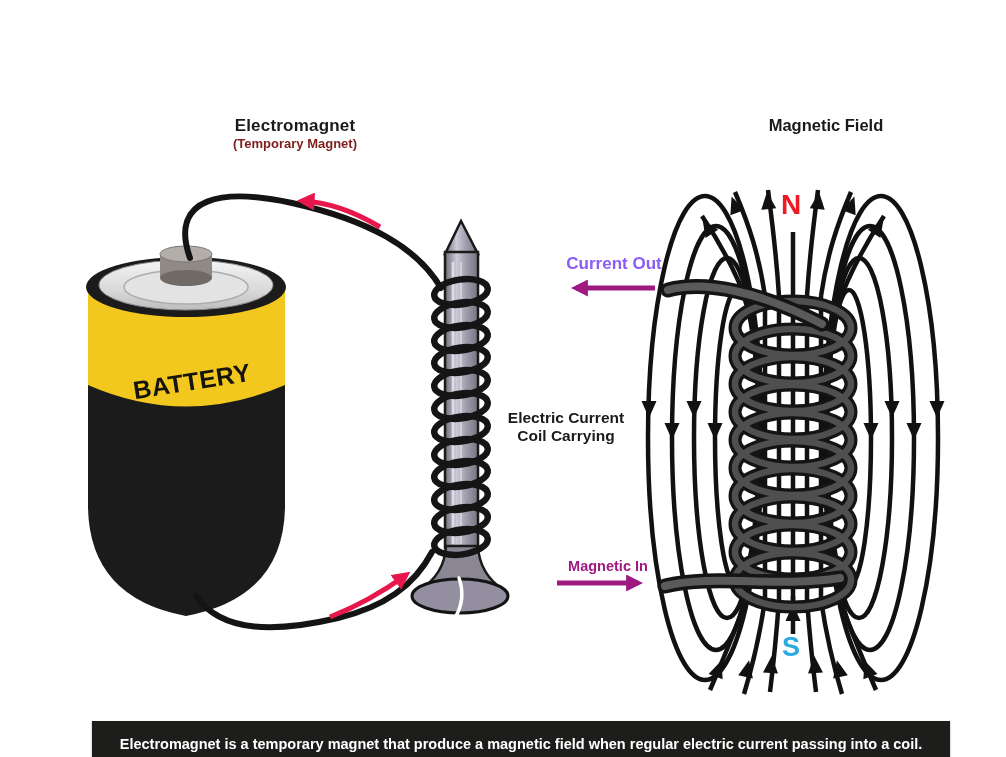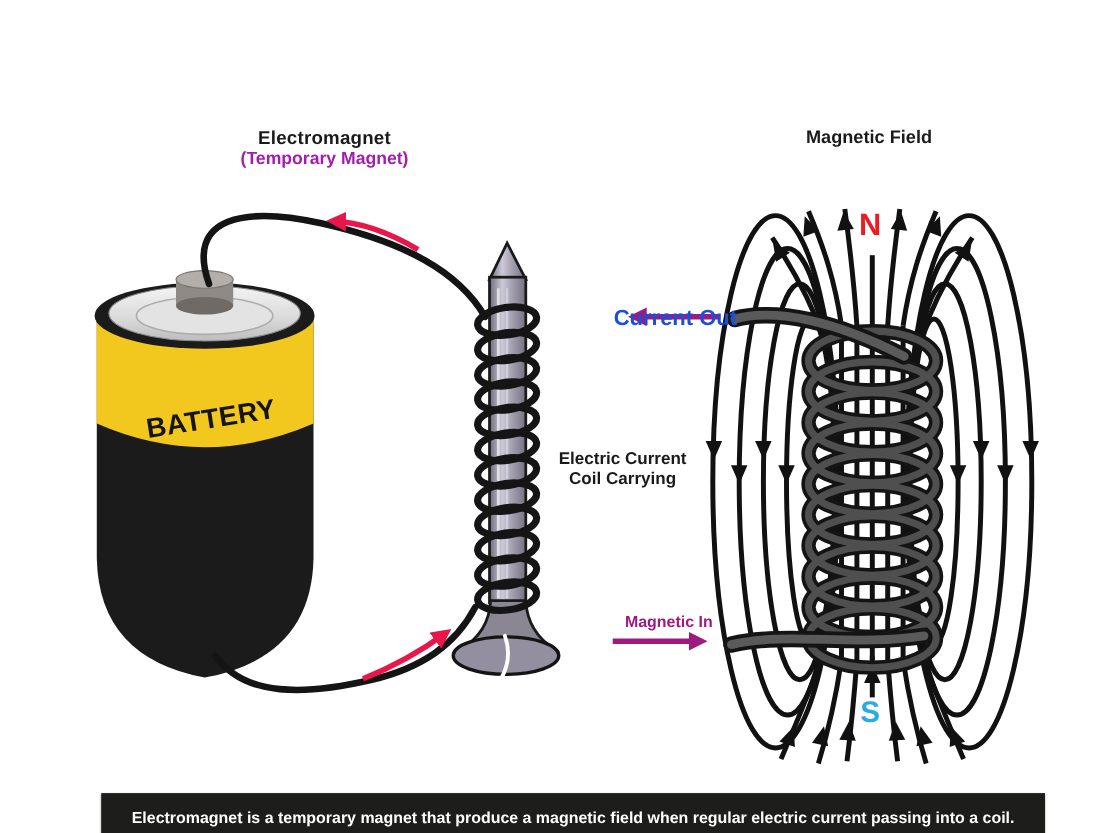--- a/index.html
+++ b/index.html
@@ -4,25 +4,25 @@
 <style>
   html,body{margin:0;padding:0;background:#ffffff;}
   .canvas{
     position:relative;width:1006px;height:757px;background:#ffffff;overflow:hidden;
     font-family:"Liberation Sans",sans-serif;
     margin-top:40px;
   }
   .svg-layer{position:absolute;left:0;top:0;width:1006px;height:757px;}
   .label{position:absolute;font-weight:bold;color:#1a1a1a;text-align:center;white-space:nowrap;}
   .title-left{left:175px;top:76px;width:240px;font-size:17px;letter-spacing:.2px;}
-  .subtitle-left{left:175px;top:96px;width:240px;font-size:16px;color:#a21caf;}
-  .title-right{left:670px;top:76px;width:240px;font-size:16.5px;}
+  .subtitle-left{left:175px;top:96px;width:240px;font-size:13px;color:#7f1d1d;}
+  .title-right{left:706px;top:76px;width:240px;font-size:16.5px;}
   .coil-label{left:466px;top:369px;width:200px;font-size:15.5px;line-height:1.18;}
   .coil-label div{white-space:nowrap;}
-  .current-out{left:545px;top:238px;width:138px;font-size:20px;color:#1d4ed8;}
+  .current-out{left:545px;top:214px;width:138px;font-size:17px;color:#8b5cf6;}
   .current-in{left:548px;top:518px;width:120px;font-size:14.5px;color:#9e1a80;}
   .pole-n{left:771px;top:149px;width:40px;font-size:28px;color:#ed1c24;}
   .pole-s{left:771px;top:592px;width:40px;font-size:27px;color:#29abe2;}
   .battery-text{left:116px;top:327px;width:152px;font-size:25px;letter-spacing:.5px;
     transform:rotate(-9deg);color:#15140f;}
   .caption-box{
     position:absolute;left:92px;top:681px;width:858px;height:48px;
     background:#1d1d1b;border-radius:0;color:#ffffff;
     display:flex;flex-direction:column;justify-content:center;
     text-align:center;font-weight:bold;font-size:14.5px;line-height:1.45;

